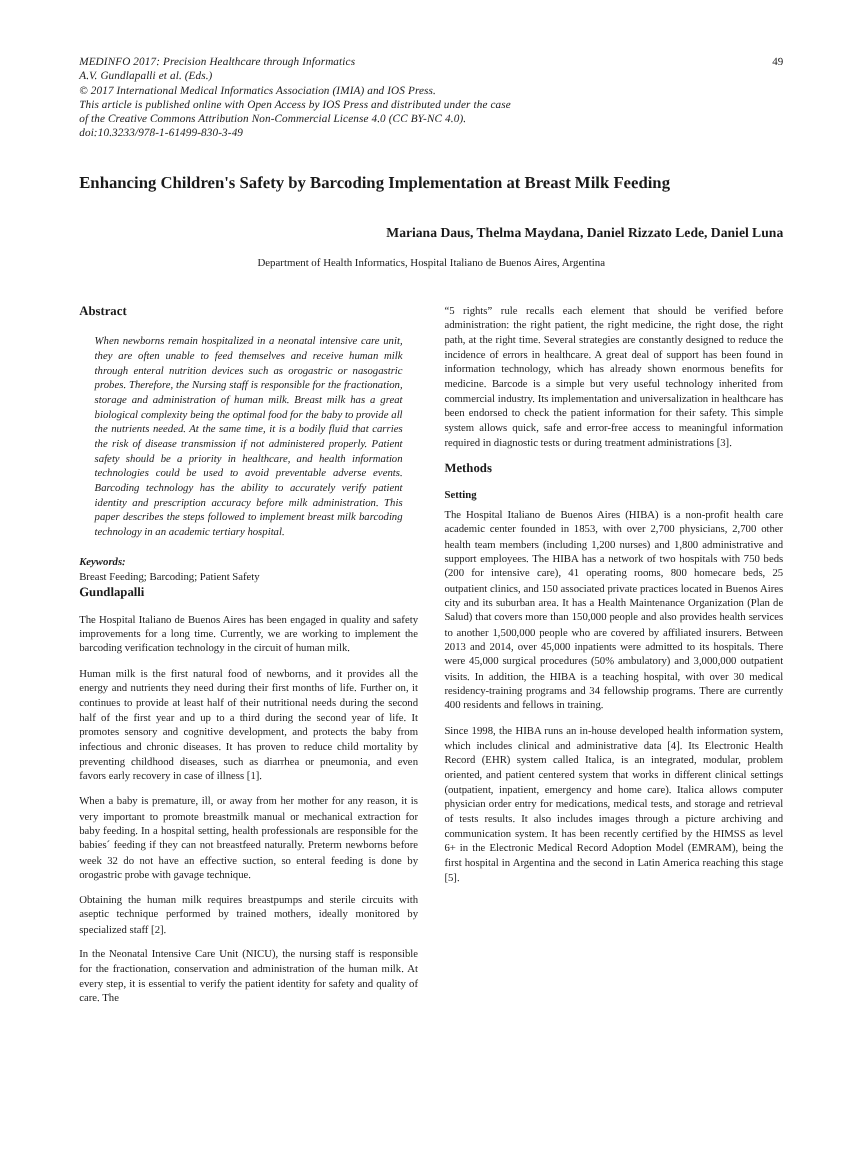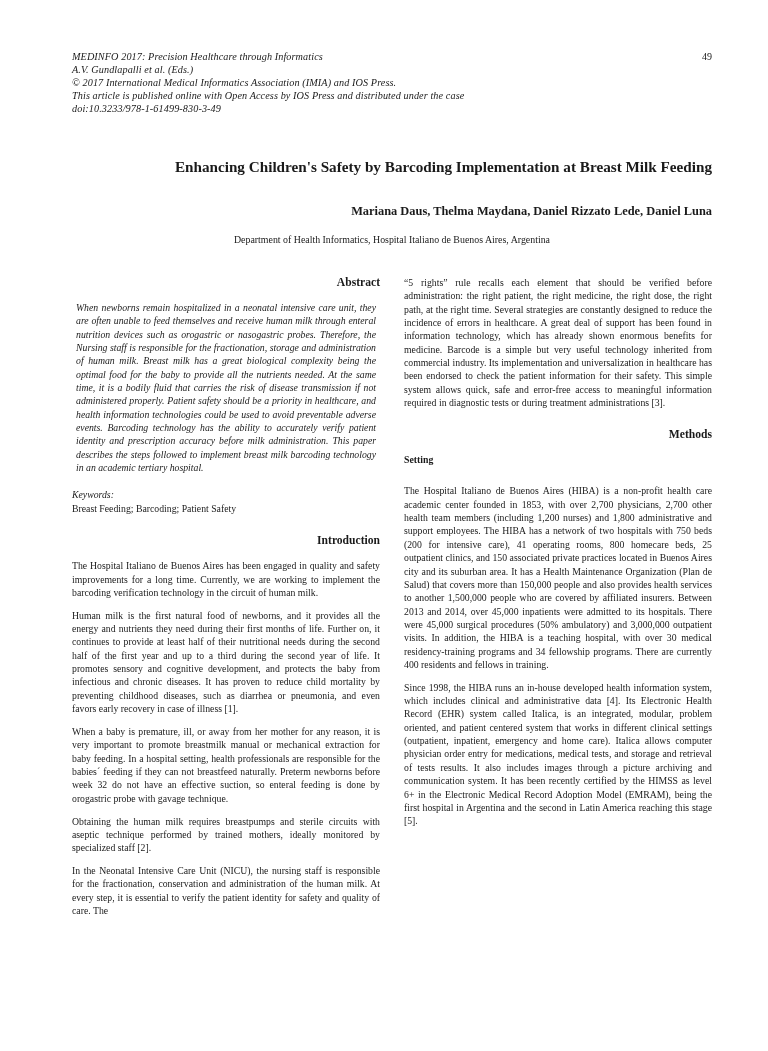--- a/index.html
+++ b/index.html
@@ -44,21 +44,21 @@
     font-size: 10px;
     line-height: 13.1px;
   }
 
   
   .title {
     position: absolute;
     left: 72px;
     top: 157px;
     width: 640px;
-    text-align: right;
+    text-align: left;
     font-weight: bold;
     font-size: 15.2px;
     line-height: 19px;
   }
   .authors {
     position: absolute;
     left: 72px;
     top: 203px;
     width: 640px;
     text-align: right;
@@ -83,88 +83,88 @@
     width: 308px;
   }
   .col-left  { left: 72px; }
   .col-right { left: 404px; }
 
   h2.section {
     font-weight: bold;
     font-size: 11.6px;
     line-height: 14px;
     margin: 0 0 11px 0;
-    text-align: right;
   }
-  h2.section.spaced-top { margin-top: 19px; }
+  h2.section.spaced-top { }
 
   h3.subsection {
     font-weight: bold;
     font-size: 9.8px;
     line-height: 13px;
-    margin: 0 0 18px 0;
+    margin: 0 0 5px 0;
   }
 
   p.body {
     margin: 0 0 9.5px 0;
     font-size: 9.75px;
     line-height: 13.35px;
     text-align: justify;
     text-justify: inter-word;
     hyphens: none;
   }
   p.body:last-child { margin-bottom: 0; }
 
   p.abstract {
-    margin: 4px;
+    margin: 14px;
     font-size: 9.75px;
     line-height: 13.35px;
     text-align: justify;
     font-style: italic;
   }
 
   .kw-label {
     font-style: italic;
-    font-weight: normal;
+    font-weight: bold;
     font-size: 9.75px;
     line-height: 13.35px;
     margin: 14px 0 0 0;
   }
   .kw-list {
     font-size: 9.75px;
     line-height: 13.35px;
     margin: 0;
   }
 </style>
 </head>
 <body>
 
 <div class="page">
 
   <div class="header">
     <div class="header-line">MEDINFO 2017: Precision Healthcare through Informatics</div>
     <div class="header-line">A.V. Gundlapalli et al. (Eds.)</div>
     <div class="header-line">© 2017 International Medical Informatics Association (IMIA) and IOS Press.</div>
     <div class="header-line">This article is published online with Open Access by IOS Press and distributed under the case</div>
+    <div class="header-line">of the Creative Commons Attribution Non-Commercial License 4.0 (CC BY-NC 4.0).</div>
     <div class="header-line">doi:10.3233/978-1-61499-830-3-49</div>
     <div class="page-number">49</div>
   </div>
 
   <div class="title">Enhancing Children's Safety by Barcoding Implementation at Breast Milk Feeding</div>
   <div class="authors">Mariana Daus, Thelma Maydana, Daniel Rizzato Lede, Daniel Luna</div>
   <div class="affiliation">Department of Health Informatics, Hospital Italiano de Buenos Aires, Argentina</div>
 
   <div class="col col-left">
     <h2 class="section">Abstract</h2>
     <p class="abstract">When newborns remain hospitalized in a neonatal intensive care unit, they are often unable to feed themselves and receive human milk through enteral nutrition devices such as orogastric or nasogastric probes. Therefore, the Nursing staff is responsible for the fractionation, storage and administration of human milk. Breast milk has a great biological complexity being the optimal food for the baby to provide all the nutrients needed. At the same time, it is a bodily fluid that carries the risk of disease transmission if not administered properly. Patient safety should be a priority in healthcare, and health information technologies could be used to avoid preventable adverse events. Barcoding technology has the ability to accurately verify patient identity and prescription accuracy before milk administration. This paper describes the steps followed to implement breast milk barcoding technology in an academic tertiary hospital.</p>
 
     <p class="kw-label">Keywords:</p>
     <p class="kw-list">Breast Feeding; Barcoding; Patient Safety</p>
 
-    <h2 class="section spaced-top">Introduction</h2>
+    <h2 class="section spaced-top">Gundlapalli</h2>
 
     <p class="body">The Hospital Italiano de Buenos Aires has been engaged in quality and safety improvements for a long time. Currently, we are working to implement the barcoding verification technology in the circuit of human milk.</p>
     <p class="body">Human milk is the first natural food of newborns, and it provides all the energy and nutrients they need during their first months of life. Further on, it continues to provide at least half of their nutritional needs during the second half of the first year and up to a third during the second year of life. It promotes sensory and cognitive development, and protects the baby from infectious and chronic diseases. It has proven to reduce child mortality by preventing childhood diseases, such as diarrhea or pneumonia, and even favors early recovery in case of illness [1].</p>
     <p class="body">When a baby is premature, ill, or away from her mother for any reason, it is very important to promote breastmilk manual or mechanical extraction for baby feeding. In a hospital setting, health professionals are responsible for the babies´ feeding if they can not breastfeed naturally. Preterm newborns before week 32 do not have an effective suction, so enteral feeding is done by orogastric probe with gavage technique.</p>
     <p class="body">Obtaining the human milk requires breastpumps and sterile circuits with aseptic technique performed by trained mothers, ideally monitored by specialized staff [2].</p>
     <p class="body">In the Neonatal Intensive Care Unit (NICU), the nursing staff is responsible for the fractionation, conservation and administration of the human milk. At every step, it is essential to verify the patient identity for safety and quality of care. The</p>
   </div>
 
   <div class="col col-right">
     <p class="body">“5 rights” rule recalls each element that should be verified before administration: the right patient, the right medicine, the right dose, the right path, at the right time. Several strategies are constantly designed to reduce the incidence of errors in healthcare. A great deal of support has been found in information technology, which has already shown enormous benefits for medicine. Barcode is a simple but very useful technology inherited from commercial industry. Its implementation and universalization in healthcare has been endorsed to check the patient information for their safety. This simple system allows quick, safe and error-free access to meaningful information required in diagnostic tests or during treatment administrations [3].</p>

